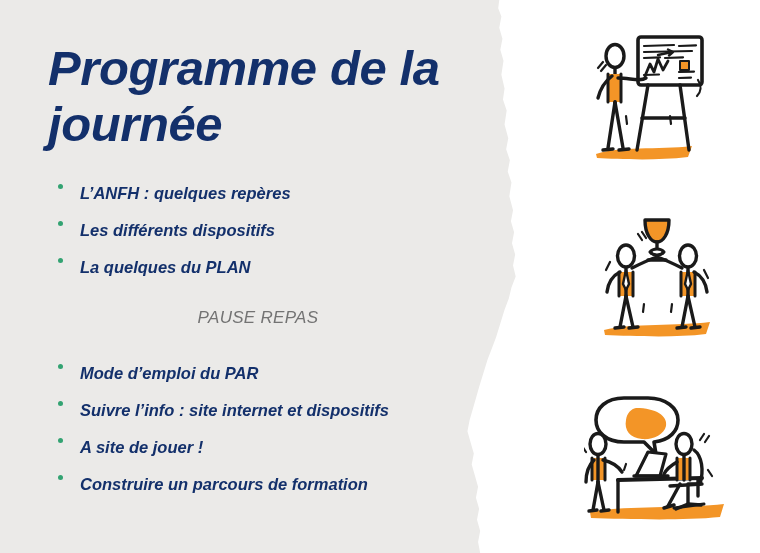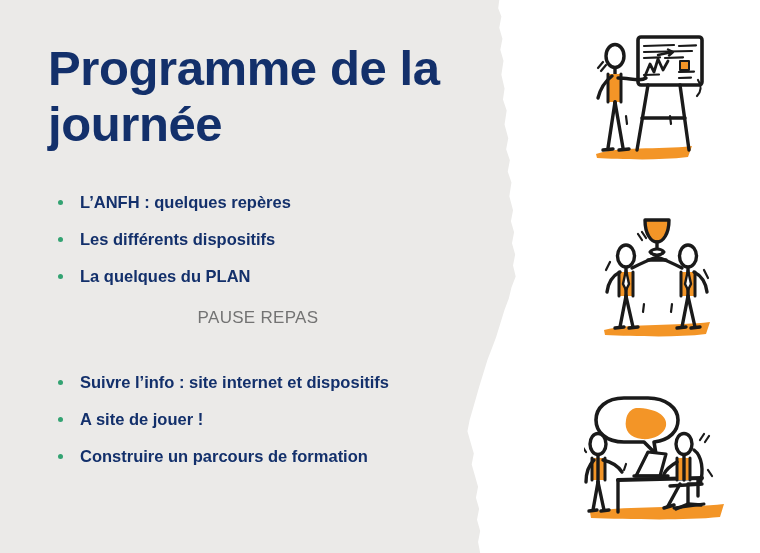--- a/index.html
+++ b/index.html
@@ -40,20 +40,21 @@
       89.0% 84.0%, 89.6% 86.0%, 90.2% 88.0%, 89.8% 90.0%,
       90.4% 92.0%, 90.0% 94.0%, 90.6% 96.0%, 90.2% 98.0%,
       90.6% 100%, 0% 100%
     );
   }
   .content {
     position: absolute;
     left: 0; top: 0;
     width: 530px;
     height: 426px;
+    font-style: italic;
   }
   .title {
     position: absolute;
     left: 48px;
     top: 40px;
     width: 430px;
     color: #13306b;
     font-size: 49px;
     font-weight: bold;
     line-height: 56px;
@@ -64,21 +65,20 @@
     left: 58px;
     width: 430px;
   }
   .group-top { top: 184px; }
   .group-bottom { top: 364px; }
 
   .bullet-row {
     position: relative;
     height: 37px;
     display: flex;
-    align-items: center;
   }
   .bullet-dot {
     width: 5px;
     height: 5px;
     border-radius: 50%;
     background: #33a372;
     margin-right: 17px;
     flex: 0 0 auto;
   }
   .bullet-text {
@@ -132,20 +132,24 @@
       </div>
       <div class="bullet-row">
         <span class="bullet-dot"></span>
         <span class="bullet-text">La quelques du PLAN</span>
       </div>
     </div>
 
     <div class="pause">PAUSE REPAS</div>
 
     <div class="bullet-group group-bottom">
+      <div class="bullet-row">
+        <span class="bullet-dot"></span>
+        <span class="bullet-text">Mode d’emploi du PAR</span>
+      </div>
       <div class="bullet-row">
         <span class="bullet-dot"></span>
         <span class="bullet-text">Suivre l’info : site internet et dispositifs</span>
       </div>
       <div class="bullet-row">
         <span class="bullet-dot"></span>
         <span class="bullet-text">A site de jouer !</span>
       </div>
       <div class="bullet-row">
         <span class="bullet-dot"></span>

